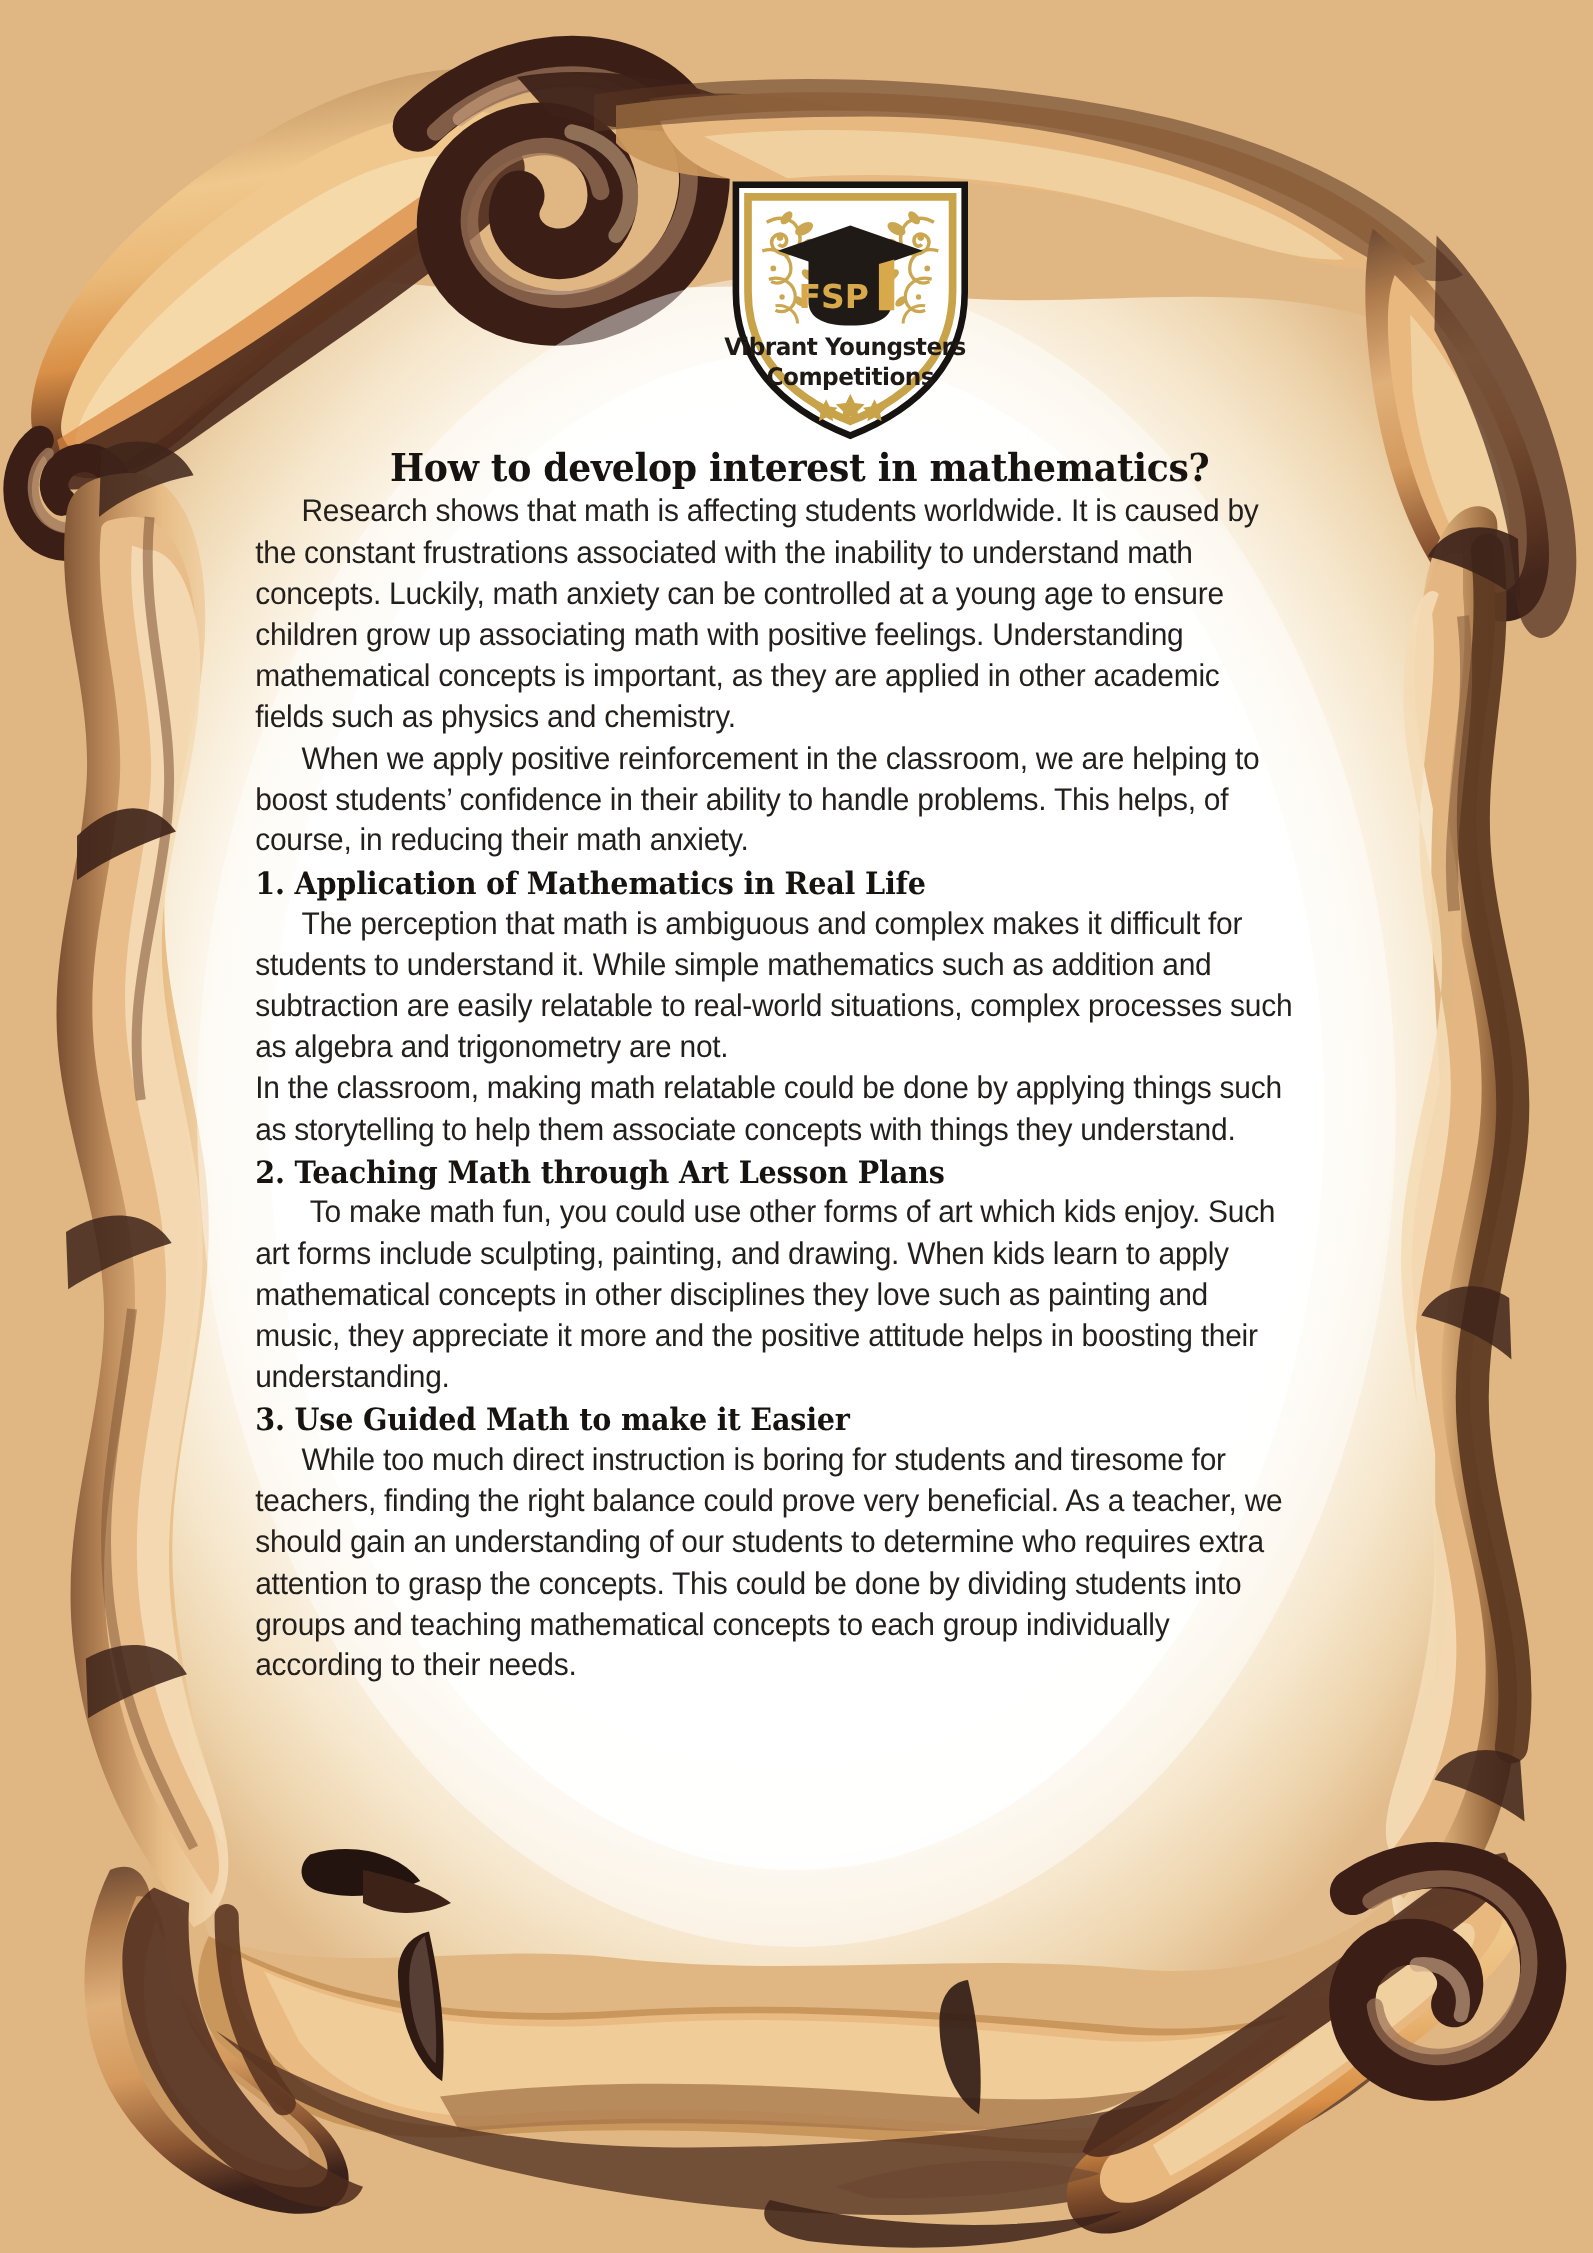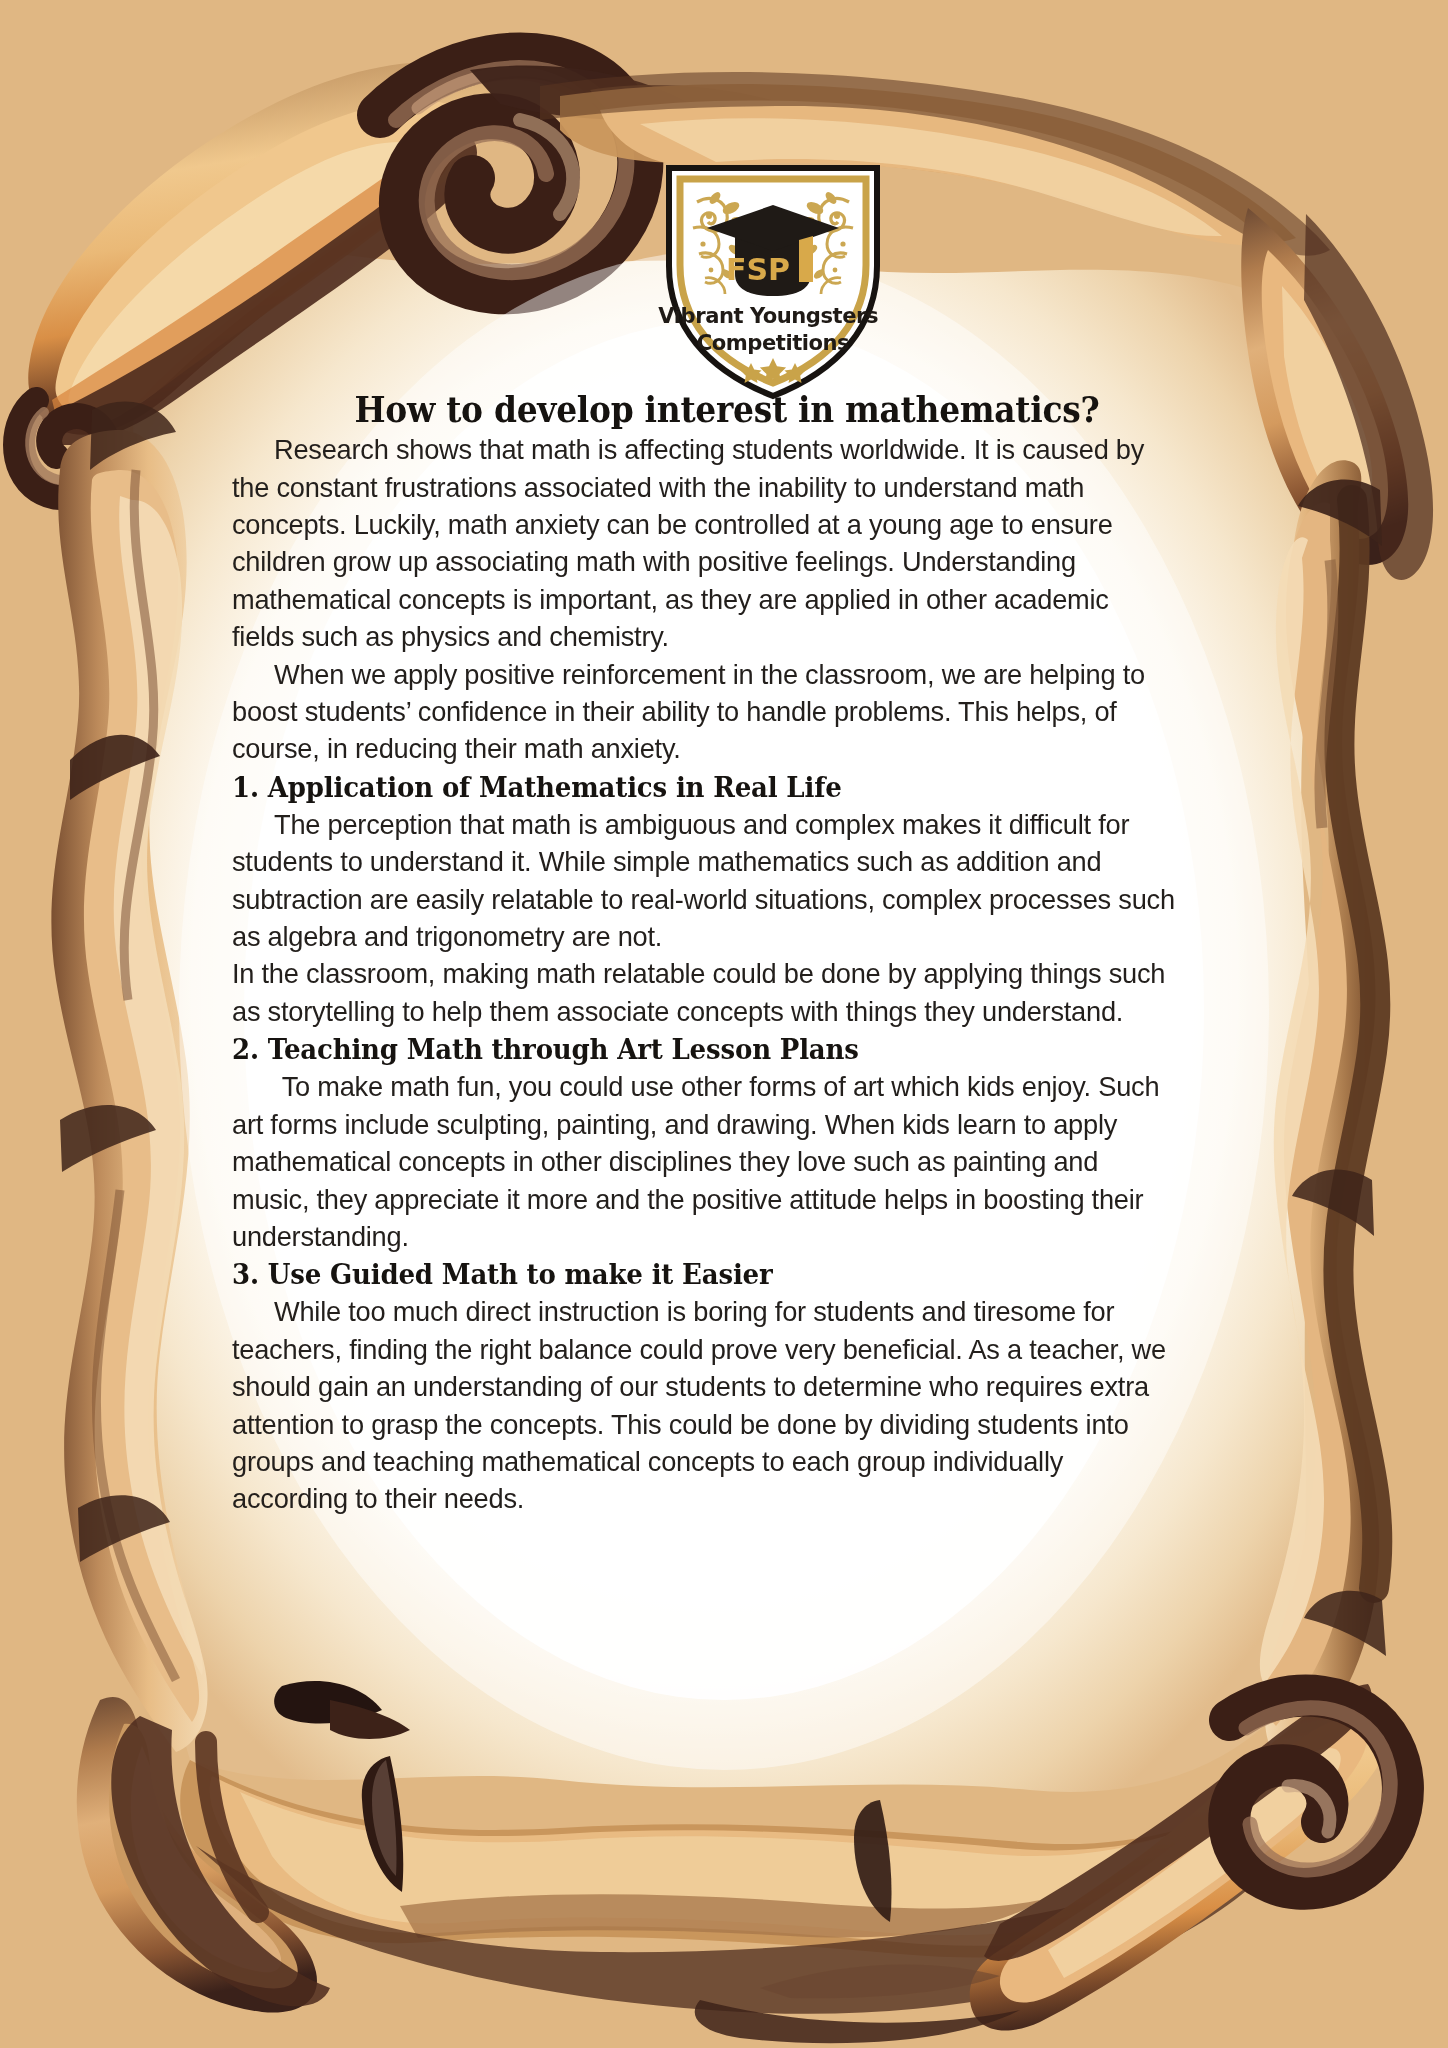--- a/index.html
+++ b/index.html
@@ -20,21 +20,21 @@
   .parchment-svg {
     position: absolute;
     left: 0; top: 0;
     width: 1448px; height: 2048px;
   }
 
   
   .content {
     position: absolute;
     left: 232px;
-    top: 390px;
+    top: 406px;
     width: 990px;
     z-index: 40;
   }
 
   .doc-title {
     font-family: "DejaVu Serif", "Liberation Serif", serif;
     font-weight: bold;
     font-size: 35px;
     letter-spacing: -0.3px;
     color: #161310;

